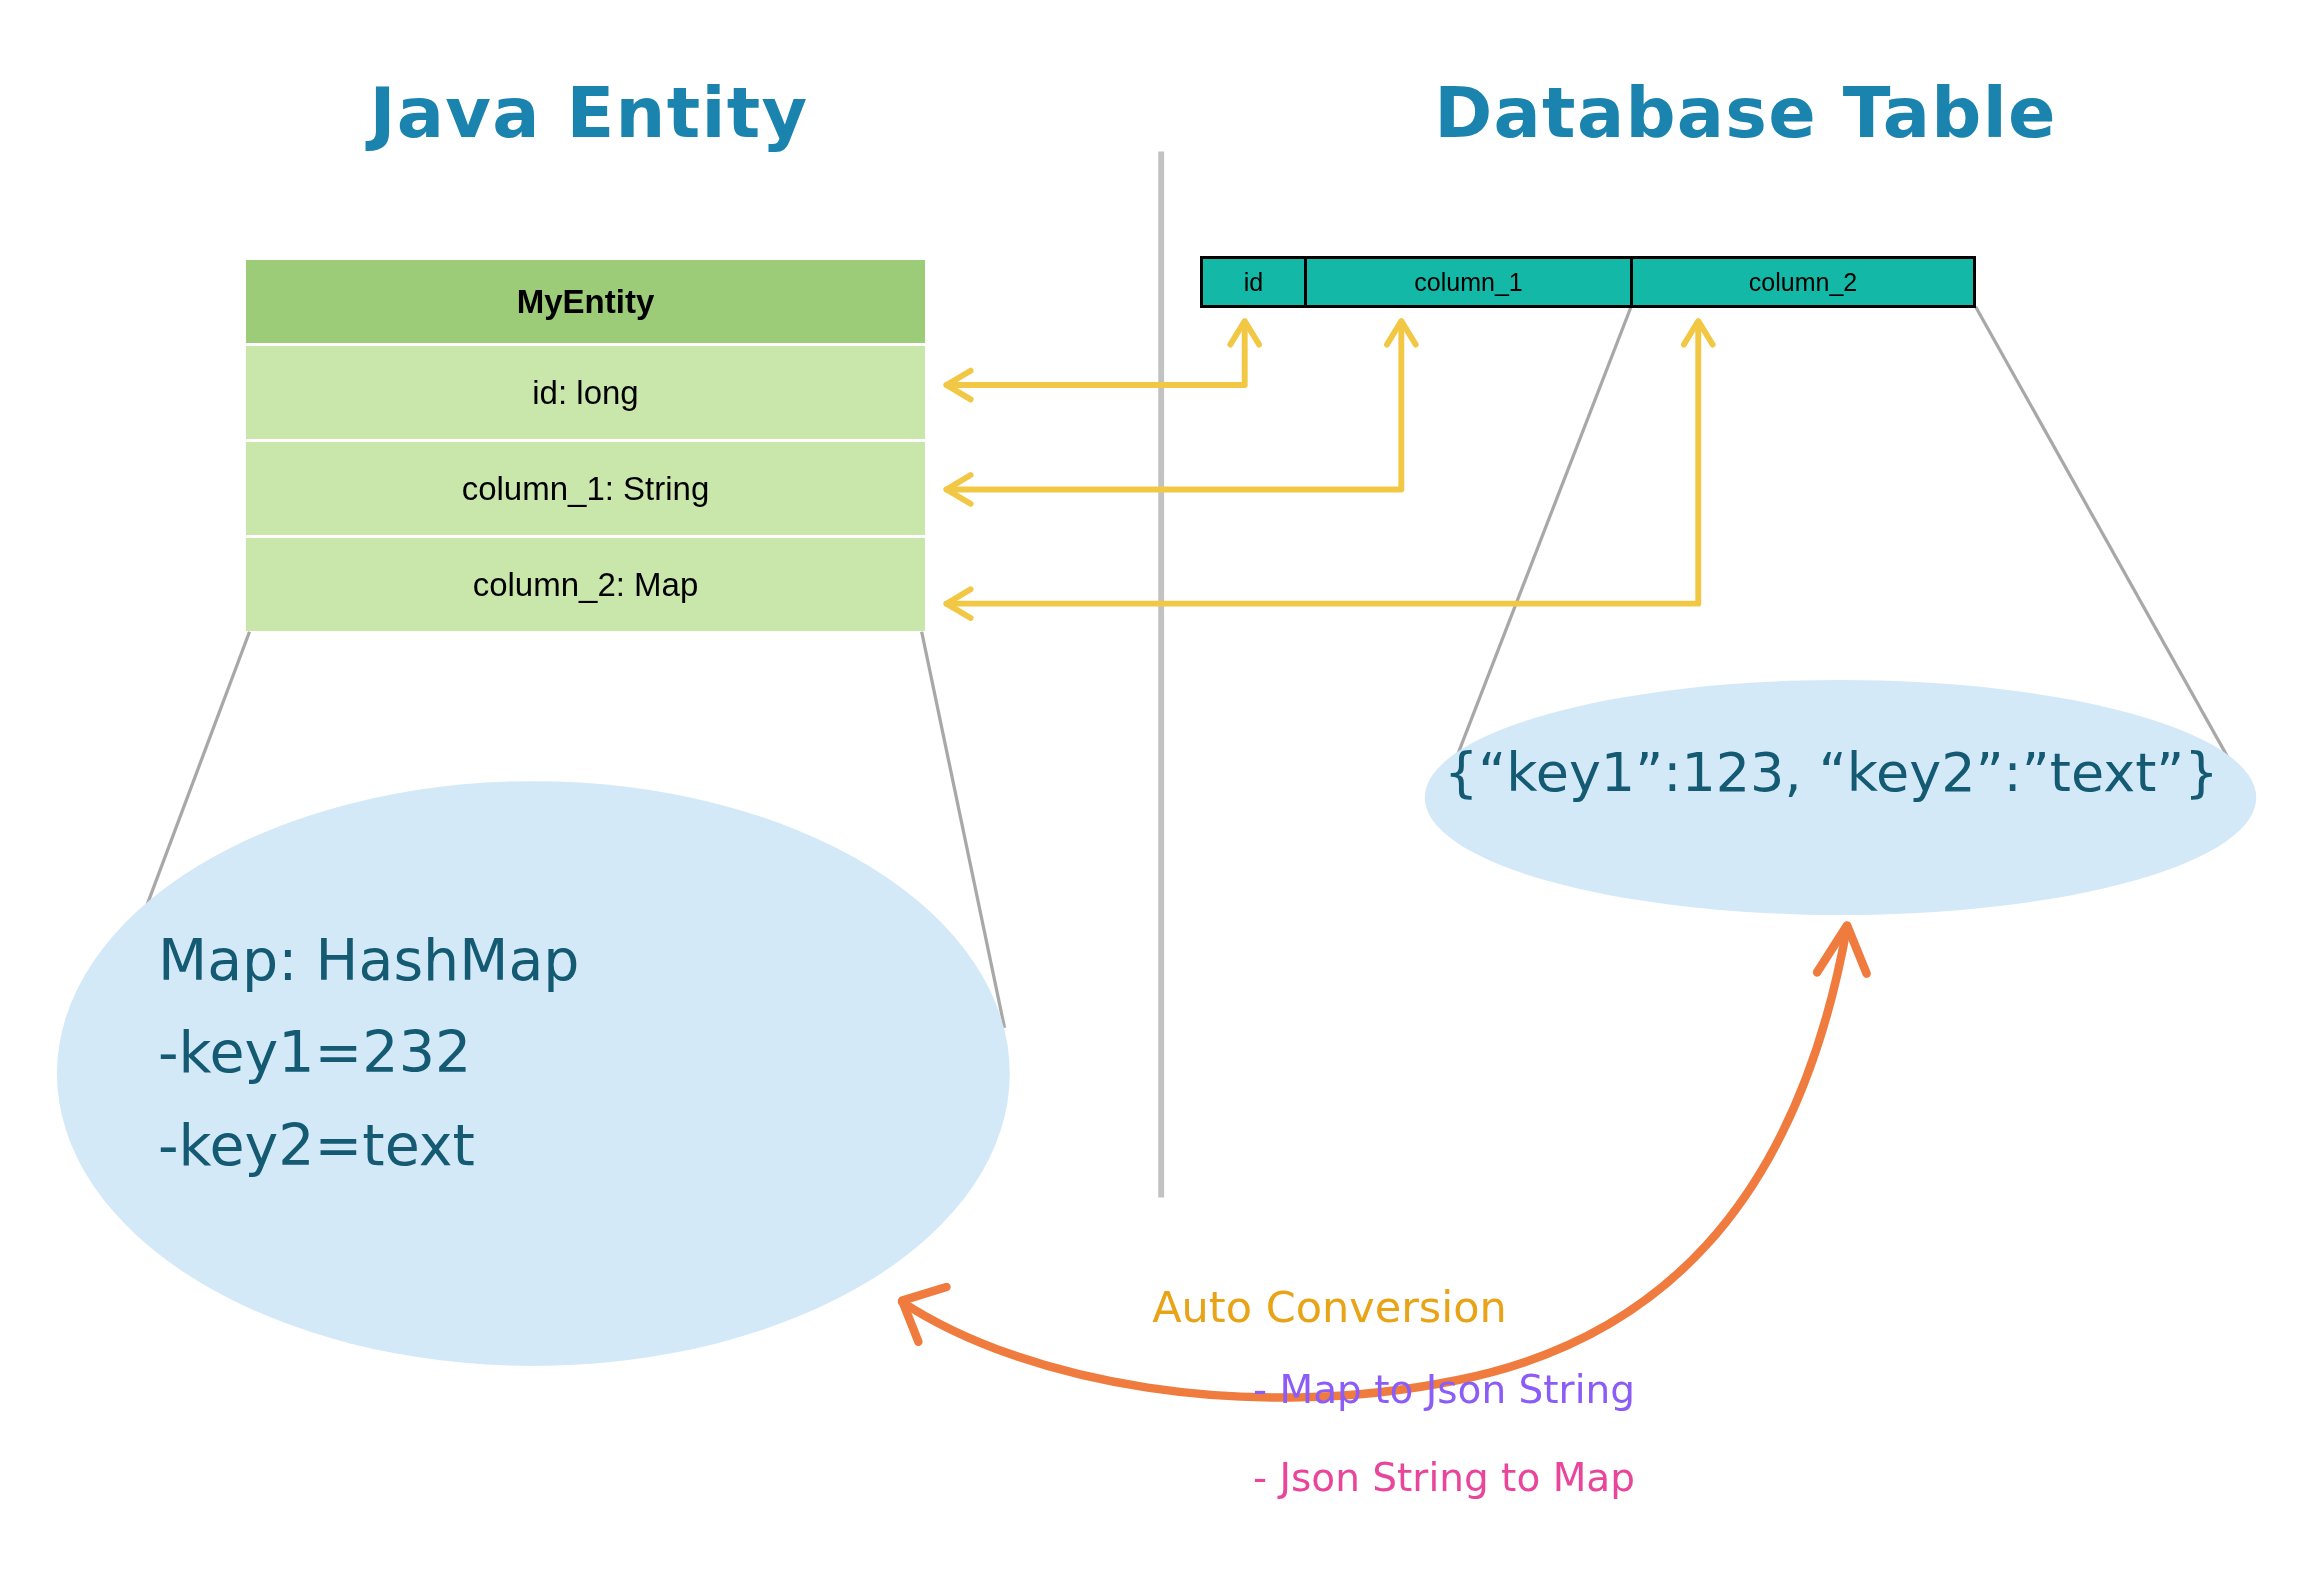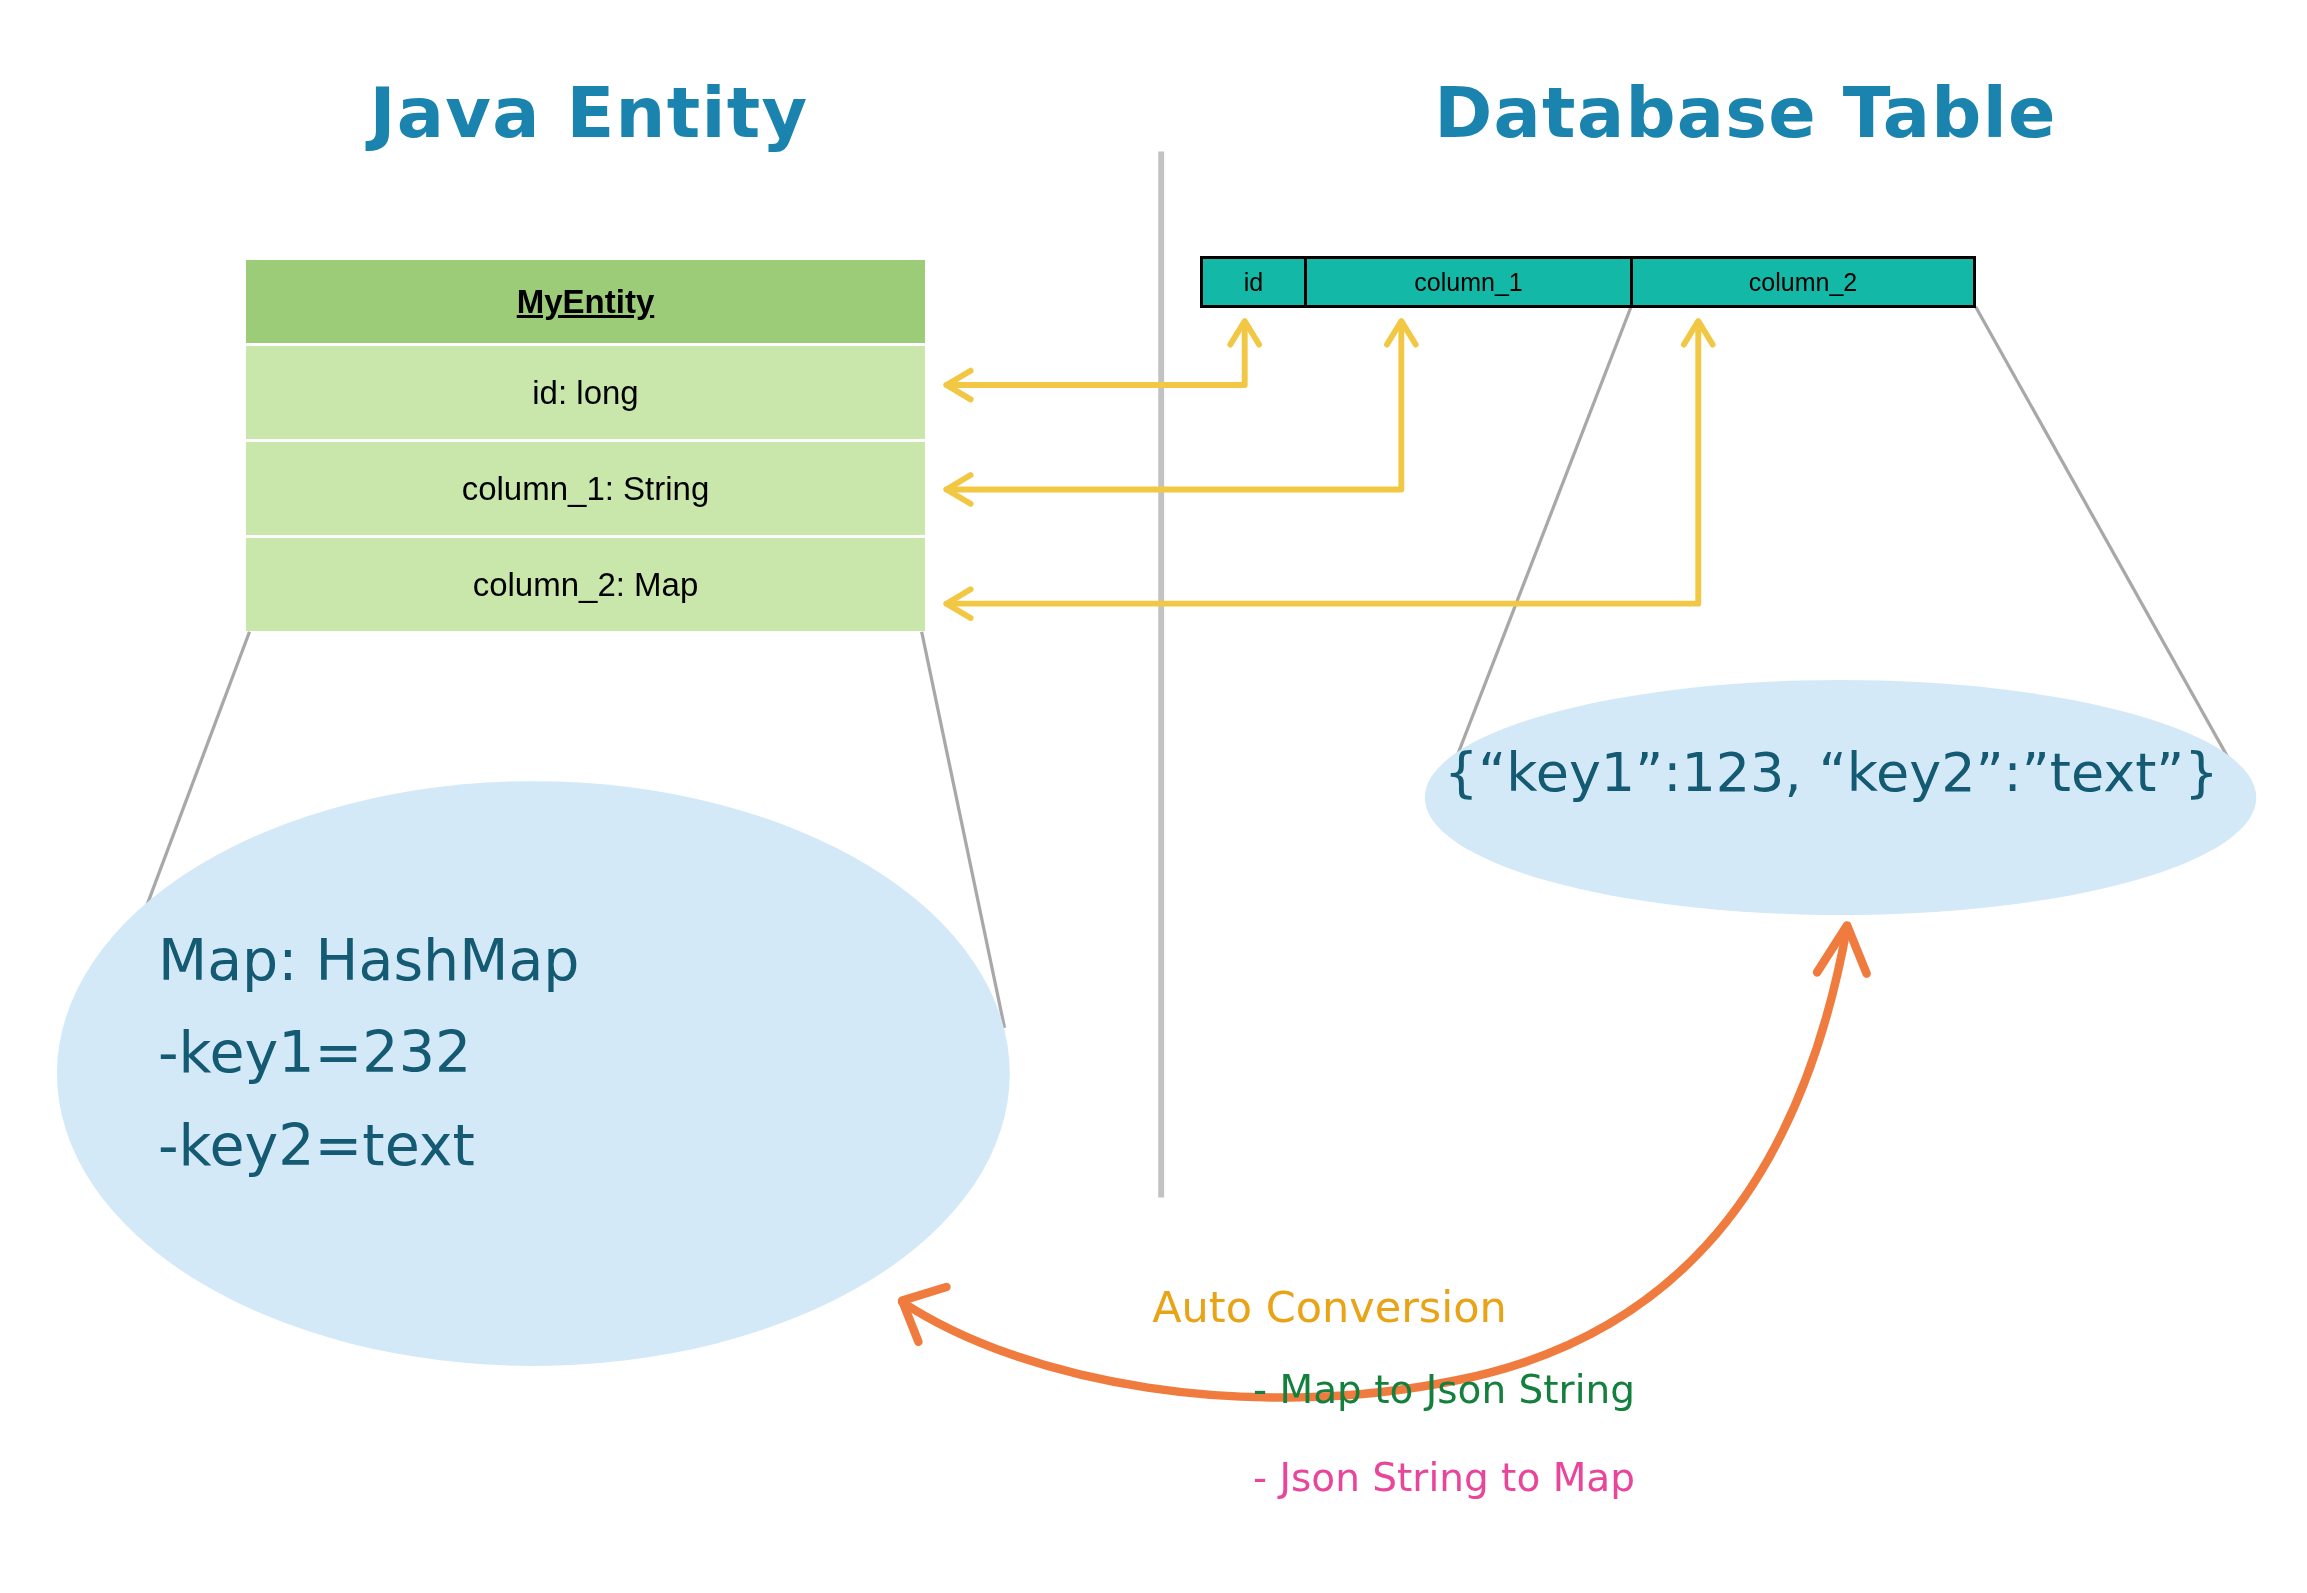--- a/index.html
+++ b/index.html
@@ -50,21 +50,20 @@
   }
   .entity-header {
     height: 83px;
     background: #9CCC78;
     display: flex;
     align-items: center;
     justify-content: center;
     font-size: 33px;
     font-weight: bold;
     color: #000000;
-    text-decoration: underline;
   }
   .entity-row {
     flex: 1;
     background: #C9E6AB;
     border-top: 3.9px solid #ffffff;
     display: flex;
     align-items: center;
     justify-content: center;
     font-size: 33px;
     font-weight: normal;
@@ -131,21 +130,21 @@
     top: 1282px;
     width: 405px;
     font-size: 43px;
     color: #E8A317;
   }
   #conv-line-1 {
     left: 1175px;
     top: 1367px;
     width: 522px;
     font-size: 39px;
-    color: #15803d;
+    color: #8b5cf6;
   }
   #conv-line-2 {
     left: 1175px;
     top: 1455px;
     width: 522px;
     font-size: 39px;
     color: #E8459B;
   }
 </style>
 </head>

